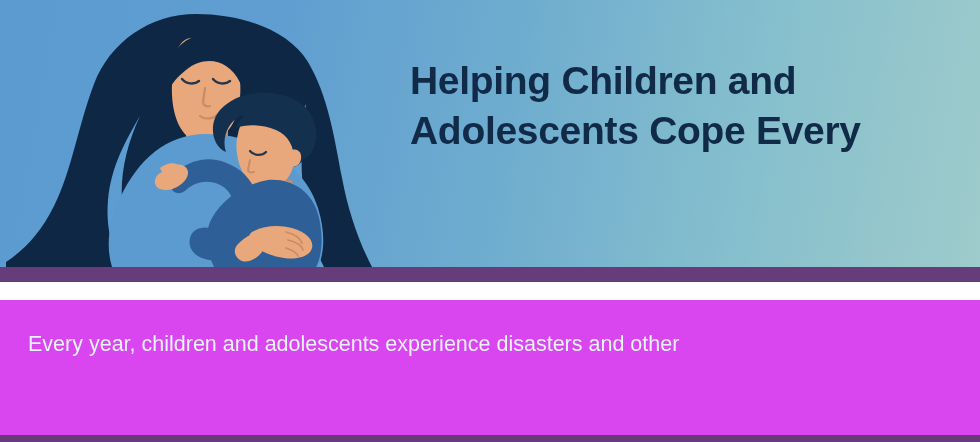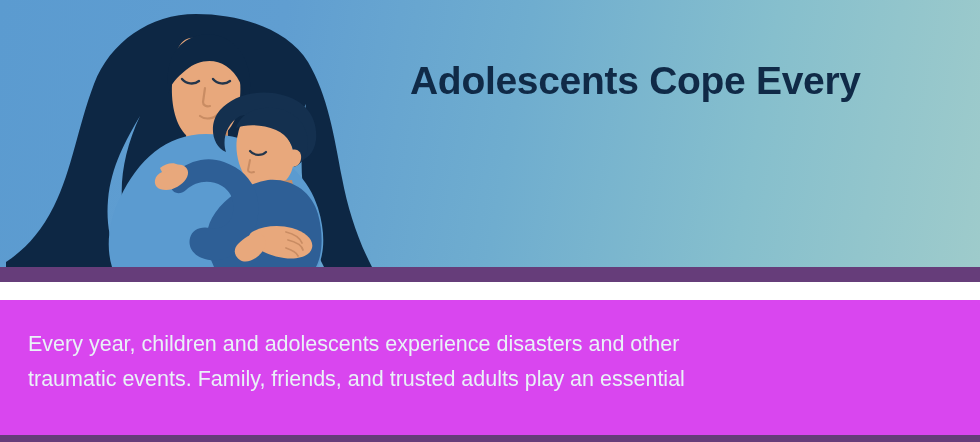--- a/index.html
+++ b/index.html
@@ -216,28 +216,29 @@
         <path fill="none" stroke="#c98c63" stroke-width="1.8" stroke-linecap="round" d="M286,232 C294,234 300,238 302,243
                  M288,240 C296,242 302,246 303,250
                  M286,248 C292,250 297,253 298,256"></path>
 
         <path fill="#e8a87c" d="M238,244 C246,236 254,232 260,234 C266,236 268,244 262,252 C256,260 246,264 240,260 C234,256 233,249 238,244 Z"></path>
 
       </svg>
     </div>
 
     <div id="title-block">
+      <span class="tline">Helping Children and</span>
       <span class="tline">Adolescents Cope Every</span>
     </div>
   </div>
 
   <div id="divider-top"></div>
 
   <div id="body-panel">
     <div id="body-text">
       <span>Every year, children and adolescents experience disasters and other</span><br>
-      <span>traumatic events. Family, friends, and trusted adults play an essential</span><br>
+      <br>
     </div>
   </div>
 
   <div id="divider-bottom"></div>
 
 </div>
 
 </body></html>

